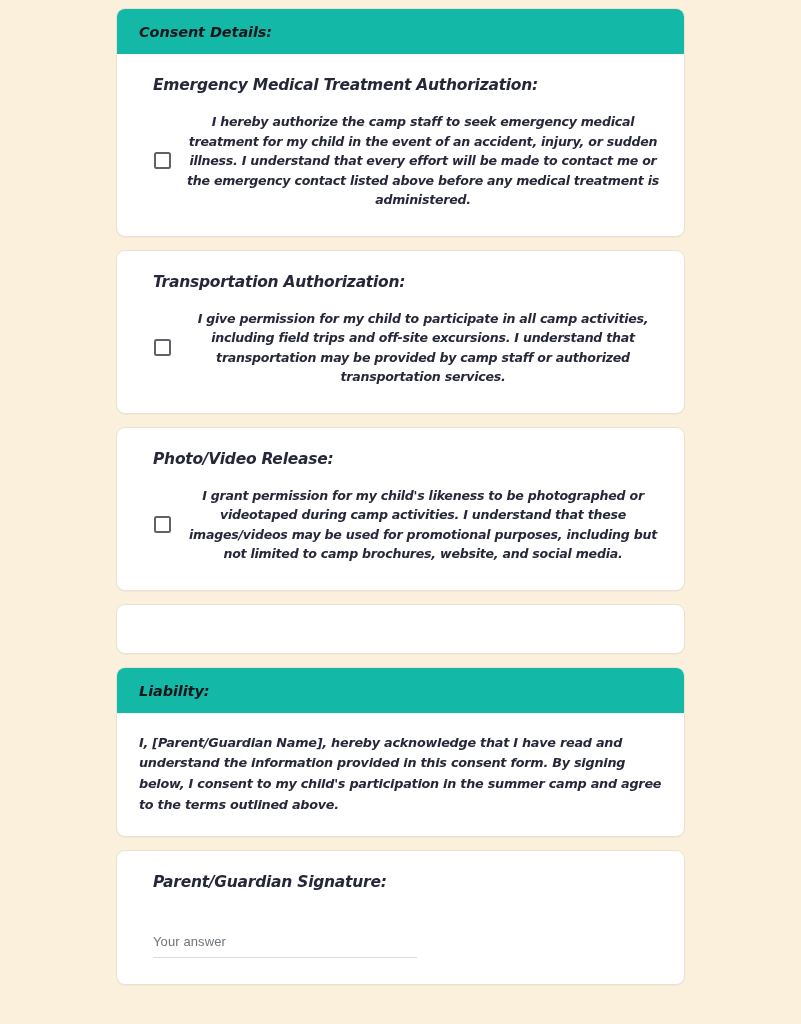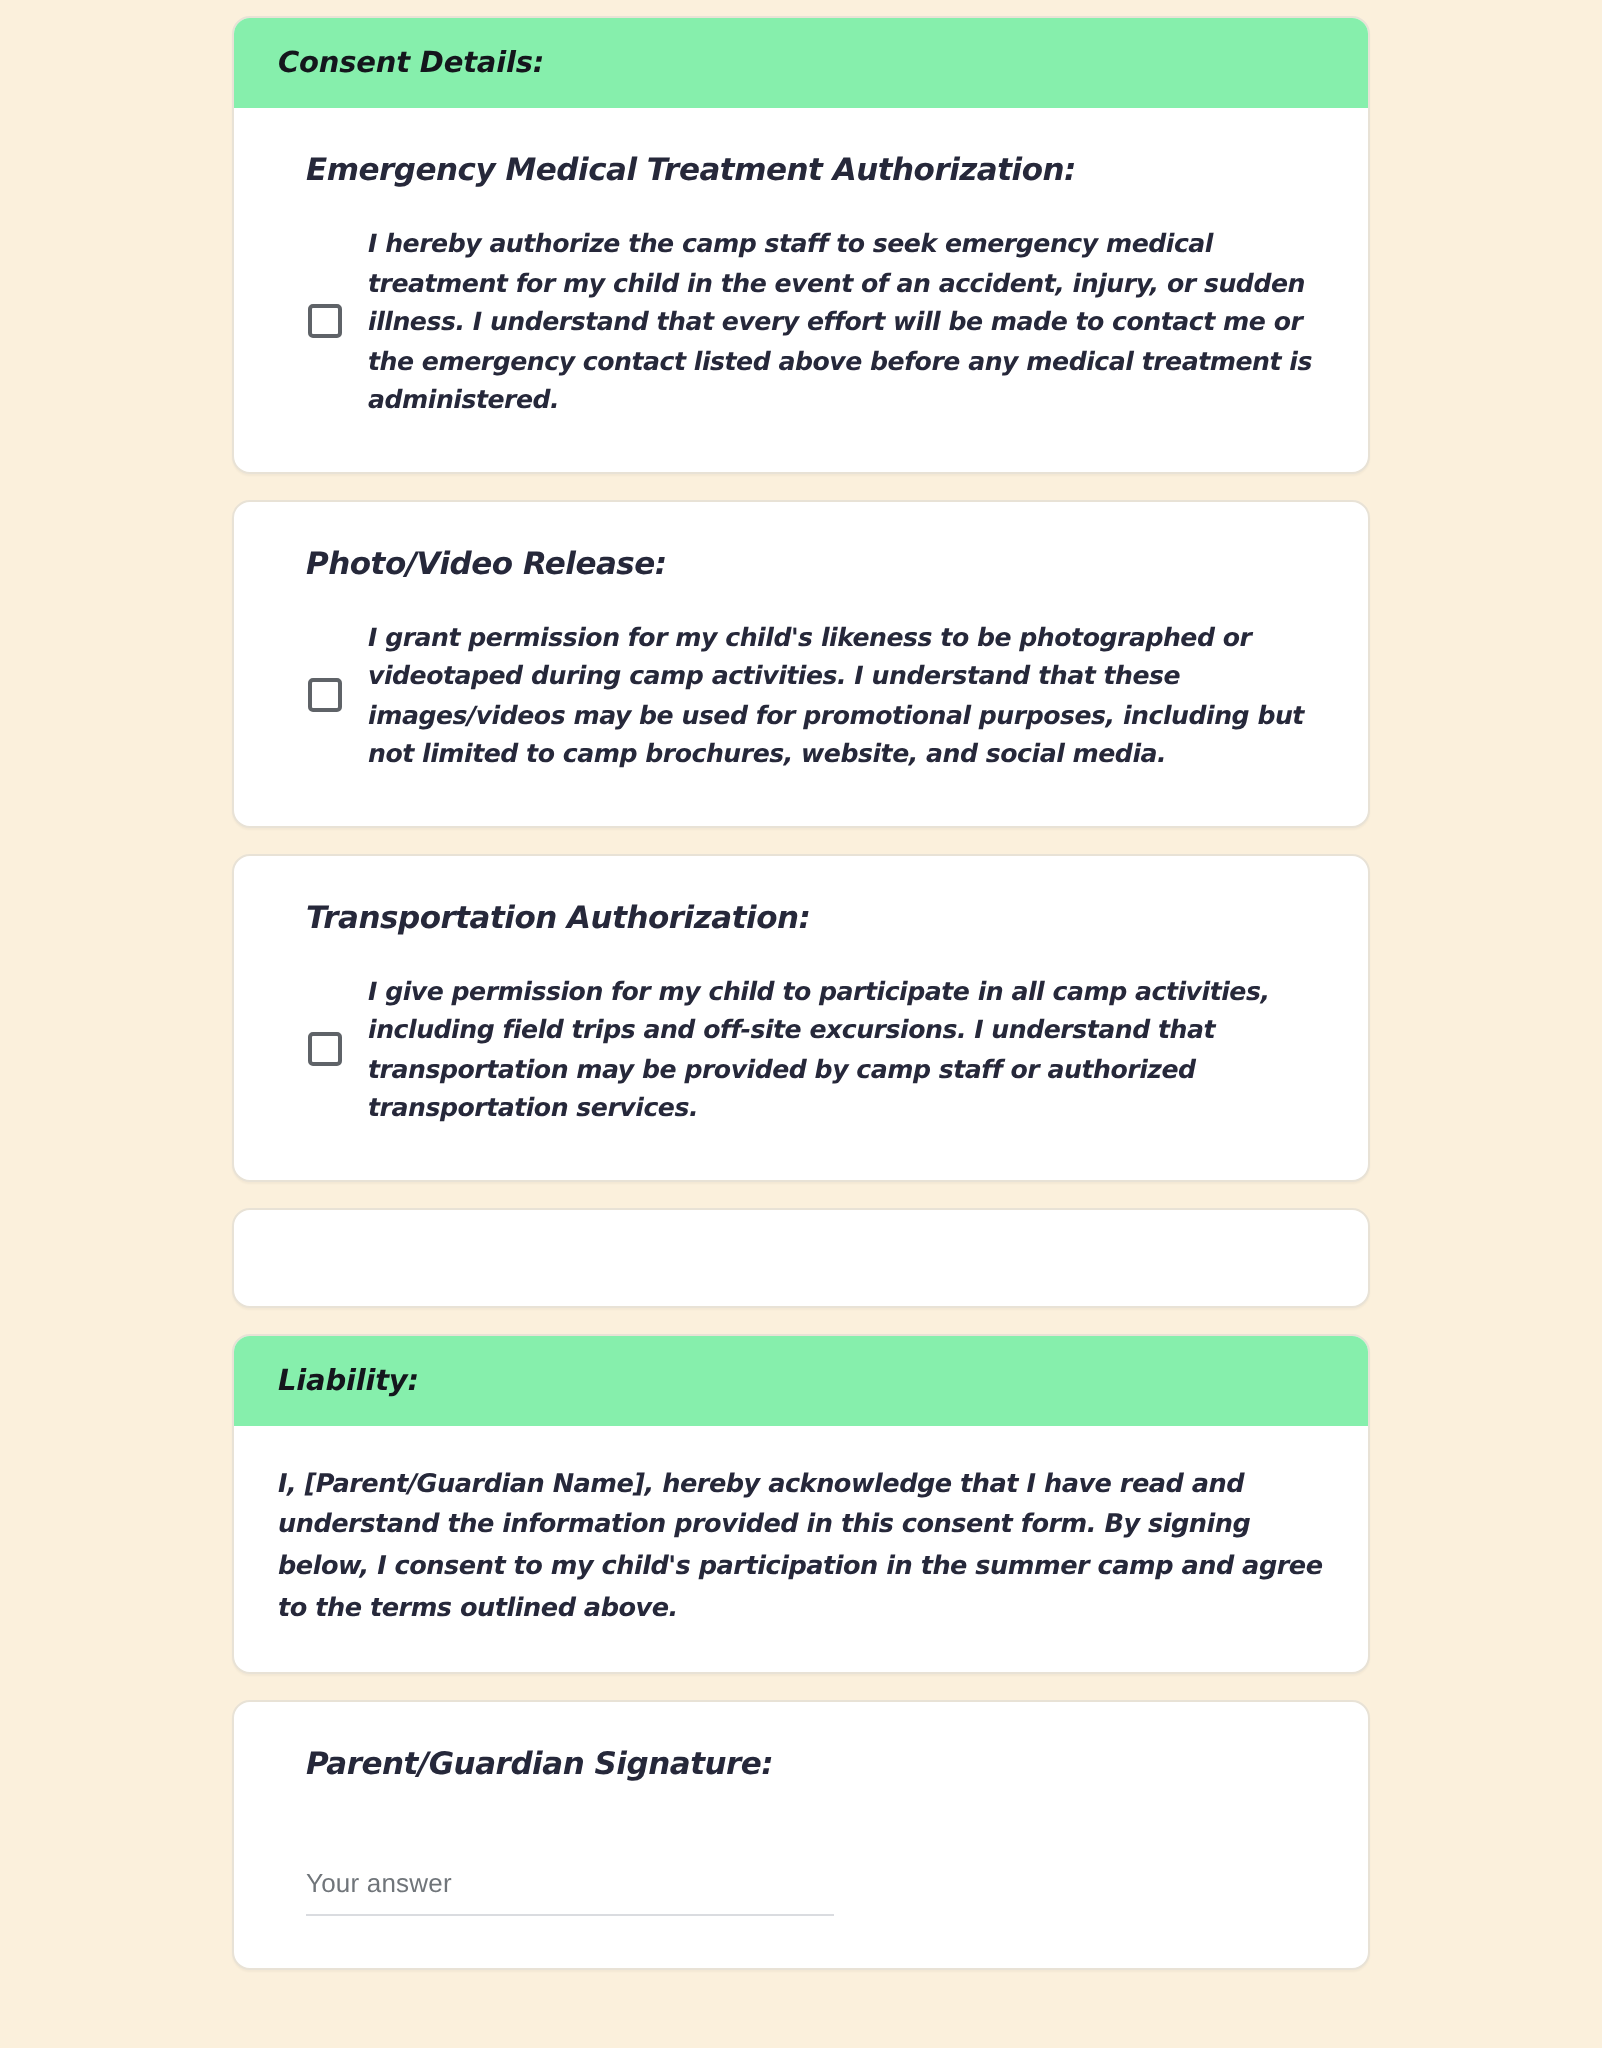--- a/index.html
+++ b/index.html
@@ -28,21 +28,21 @@
     width: 569px;
     background: #ffffff;
     border: 1px solid #e8e2d6;
     border-radius: 9px;
     margin-bottom: 13px;
     overflow: hidden;
     box-shadow: 0 1px 1px rgba(0,0,0,0.035);
   }
 
   .card-header {
-    background: #86efac;
+    background: #14b8a6;
     padding: 15px 22px 14px 22px;
   }
 
   .card-header .header-text {
     font-family: "DejaVu Sans", sans-serif;
     font-weight: bold;
     font-style: italic;
     font-size: 14.5px;
     letter-spacing: -0.1px;
     color: #14161c;
@@ -60,20 +60,21 @@
     letter-spacing: -0.25px;
     color: #26283a;
     margin-bottom: 18px;
   }
 
   .check-row {
     display: flex;
     align-items: center;
     gap: 13px;
     padding-left: 1px;
+    text-align: center;
   }
 
   .checkbox {
     flex: 0 0 auto;
     width: 17px;
     height: 17px;
     border: 2px solid #5f6368;
     border-radius: 2.5px;
     background: #ffffff;
   }
@@ -141,34 +142,34 @@
       <div class="section-title">Emergency Medical Treatment Authorization:</div>
       <div class="check-row">
         <div class="checkbox"></div>
         <div class="check-text">I hereby authorize the camp staff to seek emergency medical treatment for my child in the event of an accident, injury, or sudden illness. I understand that every effort will be made to contact me or the emergency contact listed above before any medical treatment is administered.</div>
       </div>
     </div>
   </div>
 
   <div class="card">
     <div class="card-body">
-      <div class="section-title">Photo/Video Release:</div>
+      <div class="section-title">Transportation Authorization:</div>
       <div class="check-row">
         <div class="checkbox"></div>
-        <div class="check-text">I grant permission for my child's likeness to be photographed or videotaped during camp activities. I understand that these images/videos may be used for promotional purposes, including but not limited to camp brochures, website, and social media.</div>
+        <div class="check-text">I give permission for my child to participate in all camp activities, including field trips and off-site excursions. I understand that transportation may be provided by camp staff or authorized transportation services.</div>
       </div>
     </div>
   </div>
 
   <div class="card">
     <div class="card-body">
-      <div class="section-title">Transportation Authorization:</div>
+      <div class="section-title">Photo/Video Release:</div>
       <div class="check-row">
         <div class="checkbox"></div>
-        <div class="check-text">I give permission for my child to participate in all camp activities, including field trips and off-site excursions. I understand that transportation may be provided by camp staff or authorized transportation services.</div>
+        <div class="check-text">I grant permission for my child's likeness to be photographed or videotaped during camp activities. I understand that these images/videos may be used for promotional purposes, including but not limited to camp brochures, website, and social media.</div>
       </div>
     </div>
   </div>
 
   <div class="card">
     <div class="card-body">
     </div>
   </div>
 
   <div class="card">

